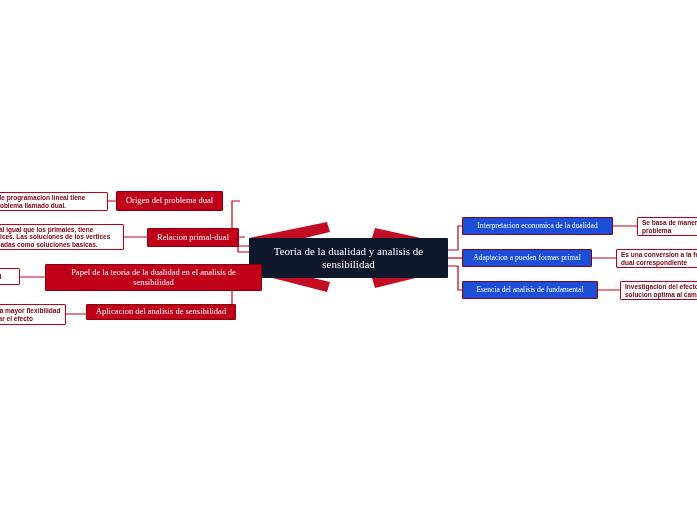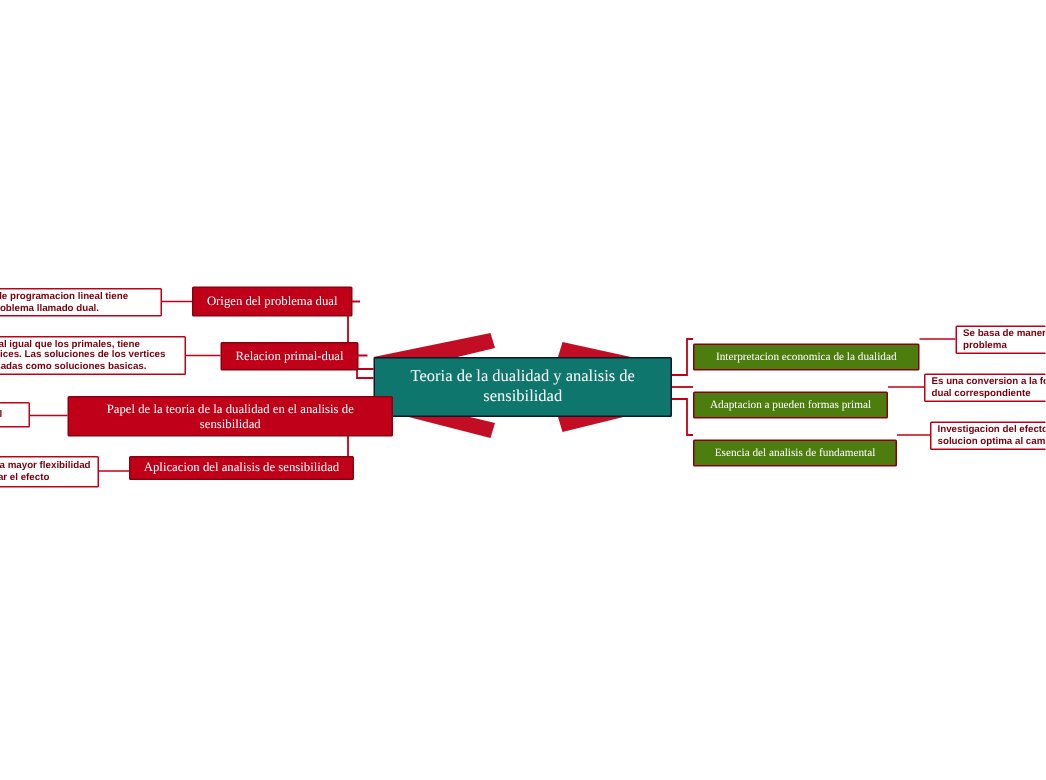--- a/index.html
+++ b/index.html
@@ -31,22 +31,22 @@
     position: absolute;
     box-sizing: border-box;
     display: flex;
     align-items: center;
     justify-content: center;
     text-align: center;
     color: #ffffff;
     line-height: 1.15;
   }
   .node-central {
-    background: #0f766e;
-    border: 1px solid #0f172a;
+    background: #0f172a;
+    border: 6px solid #0f172a;
     font-size: 11px;
     padding: 4px 8px;
     border-radius: 1px;
   }
   .node-main {
     background: #c00018;
     border: 1px solid #8a0010;
     font-size: 8.5px;
     padding: 3px 5px;
     border-radius: 1px;
@@ -57,26 +57,25 @@
     color: #7a0010;
     font-size: 6.5px;
     font-weight: bold;
     padding: 2px 4px;
     text-align: left;
     justify-content: flex-start;
     border-radius: 1px;
     font-family: "Liberation Sans", sans-serif;
   }
   .node-sub {
-    background: #4d7c0f;
+    background: #1d4ed8;
     border: 1px solid #8a0010;
     font-size: 7.5px;
     padding: 3px 4px;
     border-radius: 1px;
-    margin-top: 12px;
   }
 </style>
 </head>
 <body>
 
 <div id="canvas">
 
   <svg class="links" viewBox="0 0 697 520">
 
     <path d="M249 246 L232 246 L232 201 L240 201" fill="none" stroke="#c00018" stroke-width="1.2"></path>
@@ -100,21 +99,21 @@
 
     <path d="M613 226 L637 226" fill="none" stroke="#c00018" stroke-width="1"></path>
     <path d="M592 258 L616 258" fill="none" stroke="#c00018" stroke-width="1"></path>
     <path d="M598 290 L620 290" fill="none" stroke="#c00018" stroke-width="1"></path>
   </svg>
 
   <div class="node node-central" style="left:249px; top:238px; width:199px; height:40px;">
     <span>Teoria de la dualidad y analisis de sensibilidad</span>
   </div>
 
-  <div class="node node-main" style="left:128px; top:191px; width:107px; height:20px;">
+  <div class="node node-main" style="left:116px; top:191px; width:107px; height:20px;">
     <span>Origen del problema dual</span>
   </div>
 
   <div class="node node-main" style="left:147px; top:228px; width:92px; height:19px;">
     <span>Relacion primal-dual</span>
   </div>
 
   <div class="node node-main" style="left:45px; top:264px; width:217px; height:27px;">
     <span>Papel de la teoria de la dualidad en el analisis de sensibilidad</span>
   </div>

